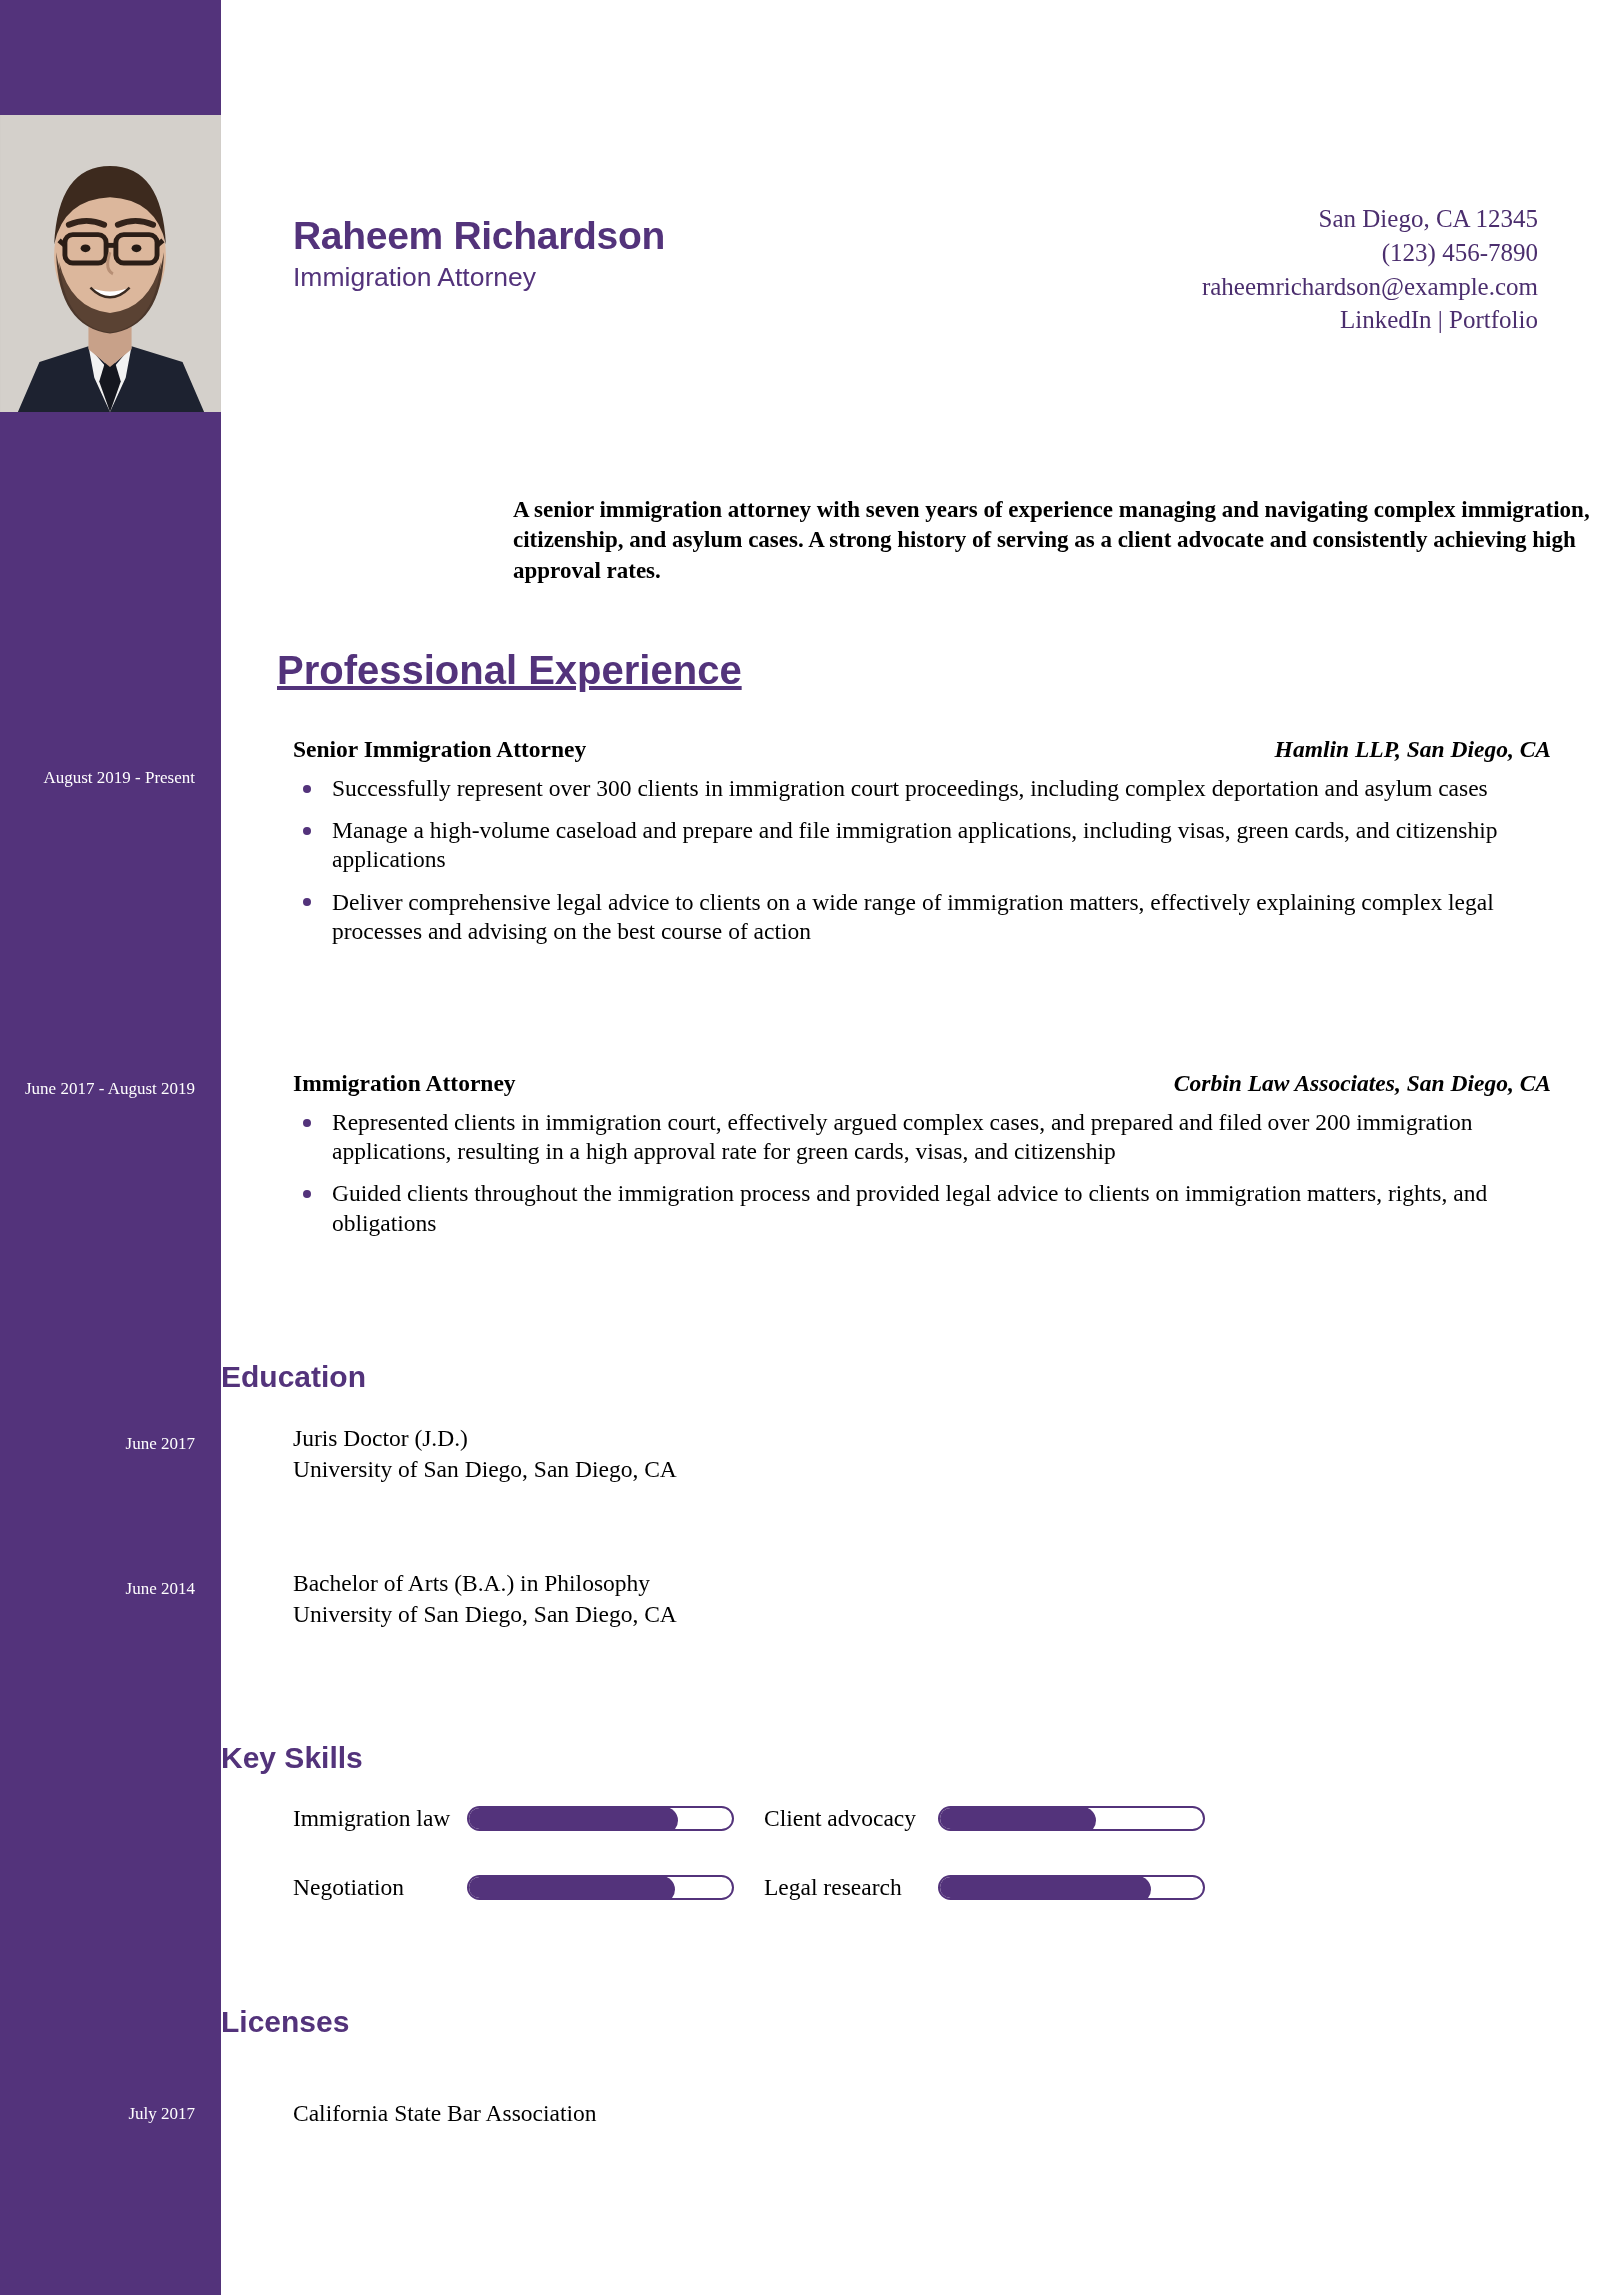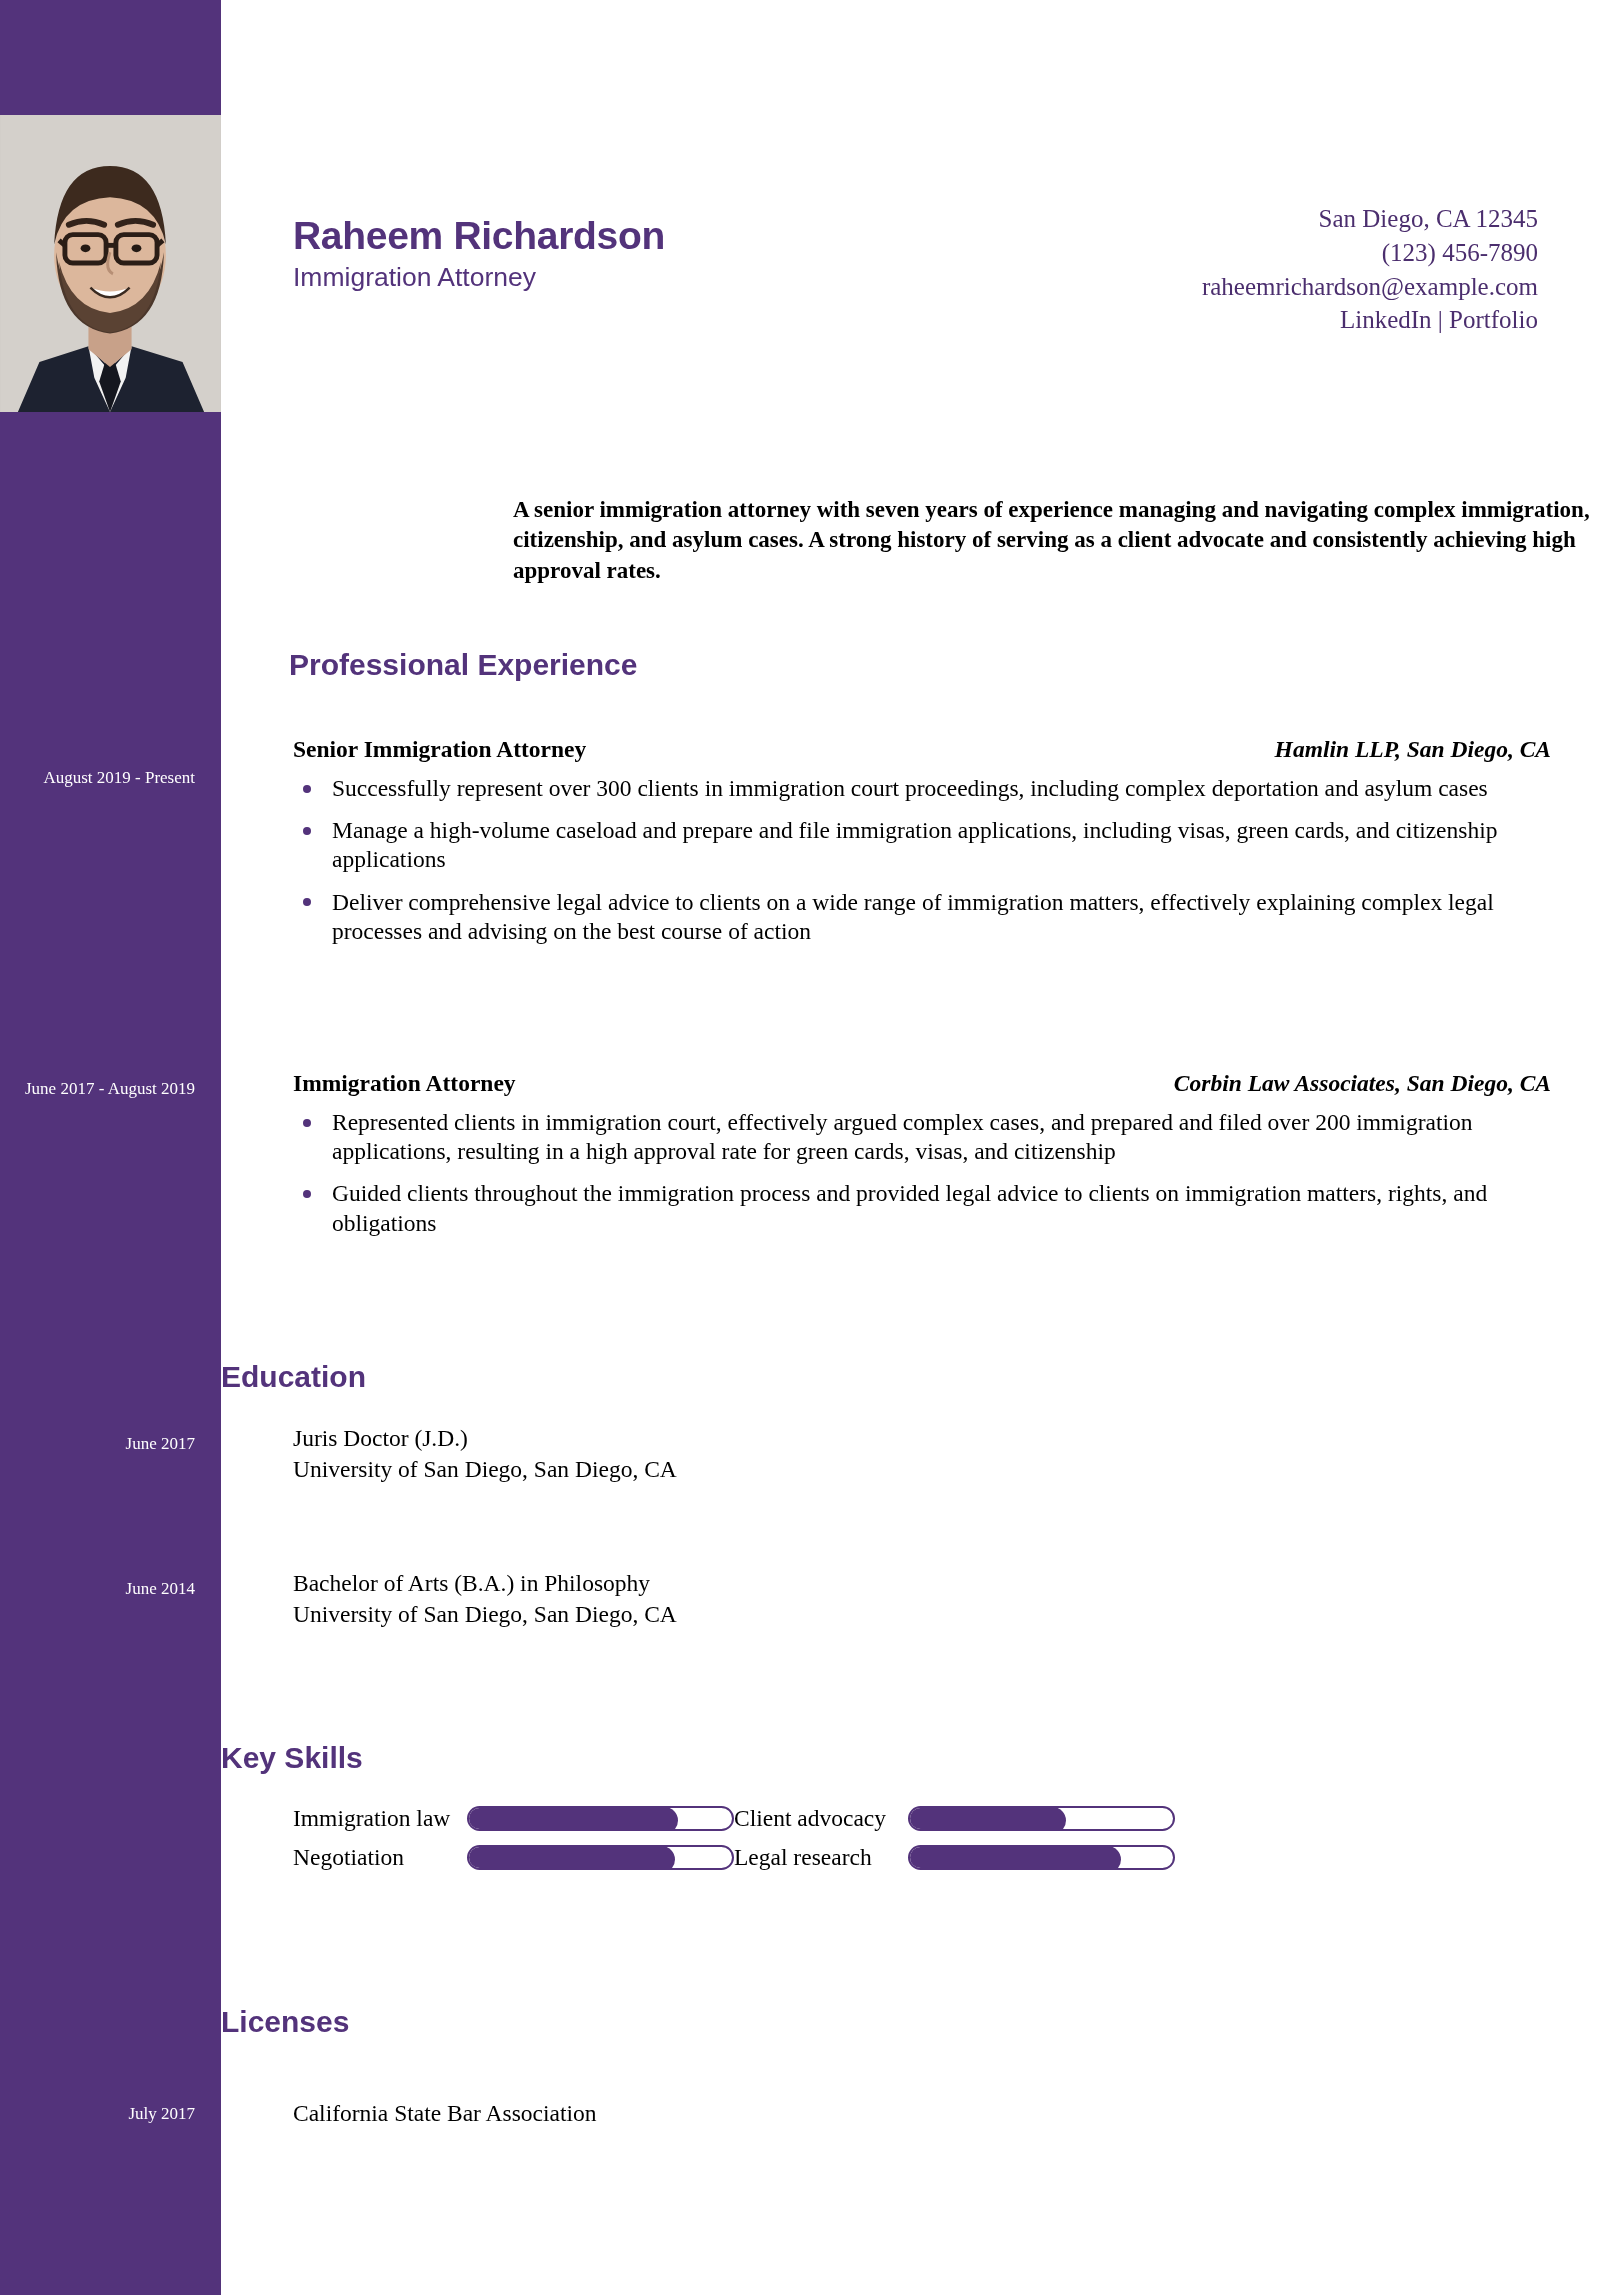--- a/index.html
+++ b/index.html
@@ -94,22 +94,23 @@
   }
 
   
   .section-heading {
     position: absolute;
     font-family: "Liberation Sans", sans-serif;
     font-weight: bold;
     color: #53337B;
   }
   .section-heading.left {
-    left: 68px;
-    font-size: 30px;
+    left: 56px;
+    font-size: 40px;
+    text-decoration: underline;
   }
   .section-heading.center {
     left: 0; width: 1403px;
     text-align: left;
     font-size: 30px;
   }
   #heading-experience { top: 648px; }
   #heading-education  { top: 1360px; }
   #heading-skills     { top: 1741px; }
   #heading-licenses   { top: 2005px; }
@@ -184,20 +185,21 @@
 
   
   #skills-grid {
     position: absolute;
     left: 72px; top: 1799px;
     width: 1269px;
     display: grid;
     grid-template-columns: 441px 441px;
     column-gap: 0px;
     row-gap: 0px;
+    gap: 30px;
   }
   .skill-row {
     display: flex;
     align-items: center;
     height: 39px;
   }
   .skill-label {
     width: 196px;
     font-family: "Liberation Serif", serif;
     font-size: 23.5px;

